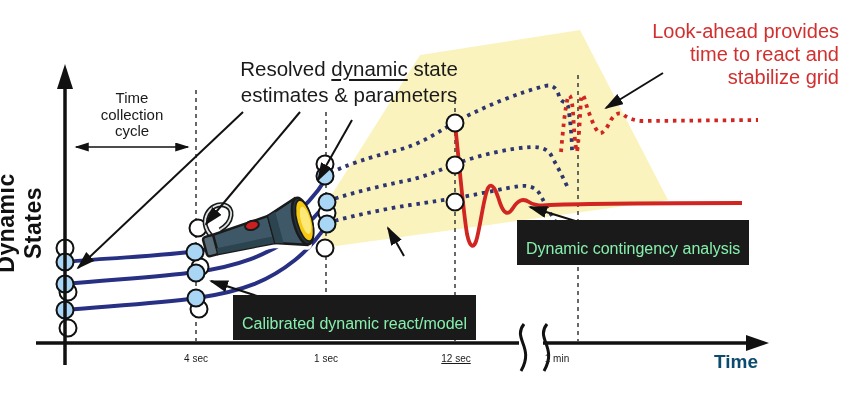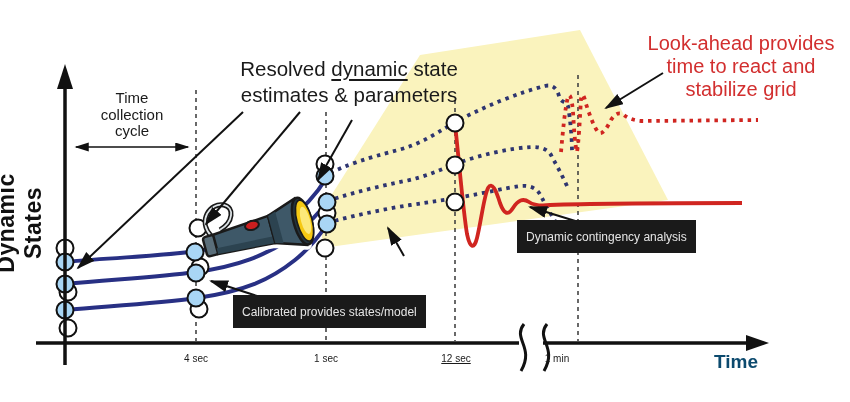--- a/index.html
+++ b/index.html
@@ -16,26 +16,26 @@
   .title{
     left:225px;top:56px;width:248px;text-align:center;
     font-size:20.5px;line-height:26px;color:#1a1a1a;
   }
   .title .u{text-decoration:underline;text-underline-offset:3px;}
   .dcc{
     left:89px;top:90px;width:86px;text-align:center;
     font-size:15px;line-height:16.5px;color:#1a1a1a;
   }
   .rednote{
-    left:643px;top:32px;width:196px;text-align:center;
+    left:643px;top:20px;width:196px;text-align:right;
     font-size:20px;line-height:23px;color:#d22f2f;
   }
   .callout{
-    position:absolute;background:#1a1a1a;color:#e5e5e5;
-    font-size:12px;line-height:24px;padding:5px 9px 4px 9px;white-space:nowrap;
+    position:absolute;background:#1a1a1a;color:#86efac;
+    font-size:16px;line-height:24px;padding:17px 9px 4px 9px;white-space:nowrap;
   }
   .co-contingency{left:517px;top:220px;}
   .co-simulation{left:372px;top:255px;}
   .co-calibrated{left:233px;top:295px;}
   .tick{
     position:absolute;top:353px;transform:translateX(-50%);
     font-size:10px;color:#1a1a1a;white-space:nowrap;
   }
   .t4{left:196px;} .t8{left:326px;} .t12{left:456px;text-decoration:underline;} .t1m{left:557px;}
   .timelbl{
@@ -148,21 +148,21 @@
 
   <div class="txt ylabel">Dynamic States</div>
 
   <div class="txt title"><span>Resolved </span><span class="u">dynamic</span><span> state estimates &amp; parameters</span></div>
 
   <div class="txt dcc">Time collection cycle</div>
 
   <div class="txt rednote">Look-ahead provides time to react and stabilize grid</div>
 
   <div class="callout co-contingency">Dynamic contingency analysis</div>
-  <div class="callout co-calibrated">Calibrated provides states/model</div>
+  <div class="callout co-calibrated">Calibrated dynamic react/model</div>
 
   <div class="tick t4">4 sec</div>
   <div class="tick t8">1 sec</div>
   <div class="tick t12">12 sec</div>
   <div class="tick t1m">1 min</div>
 
   <div class="timelbl">Time</div>
 
 </div>
 

